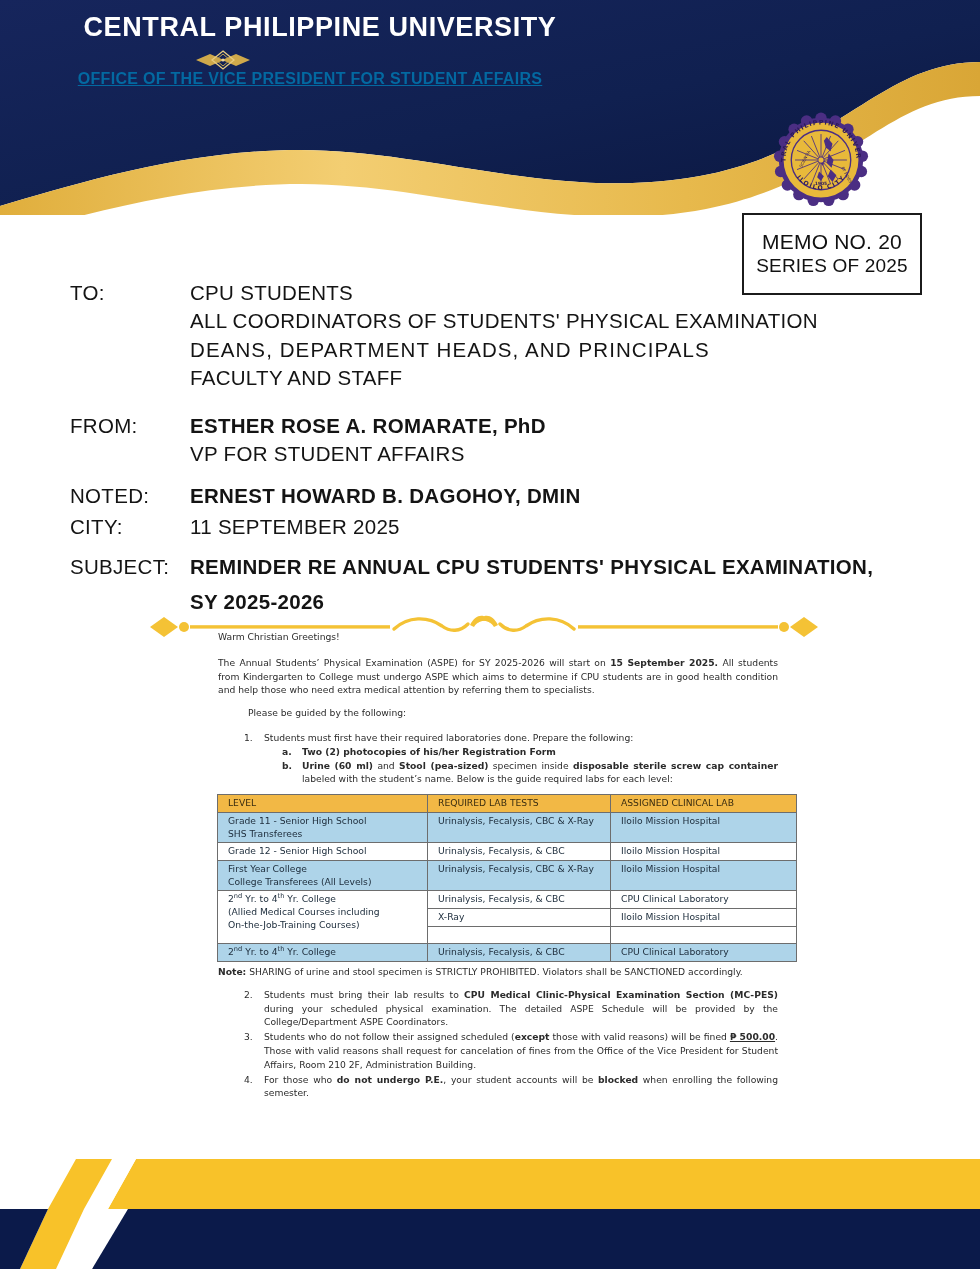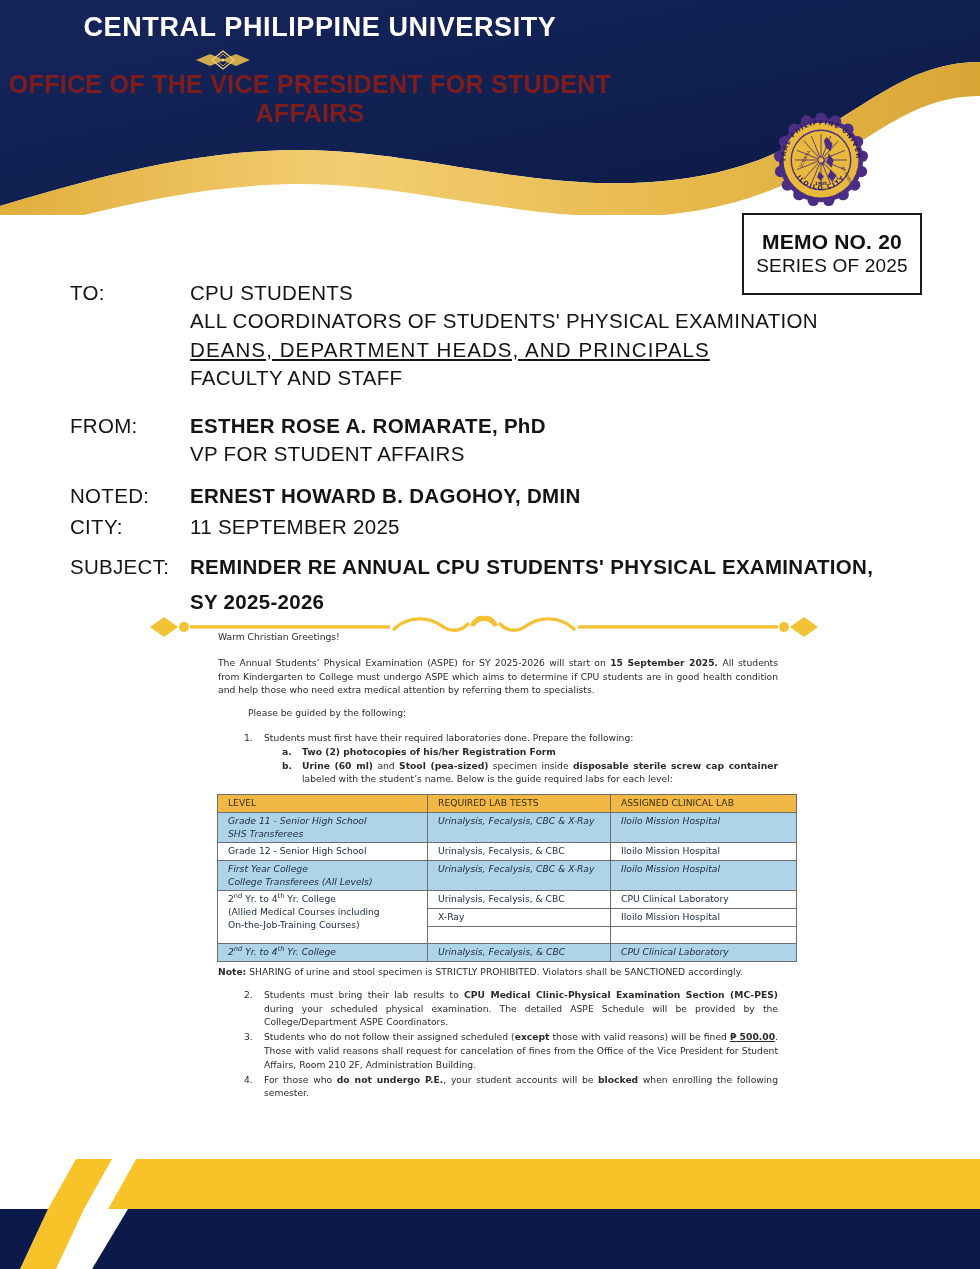--- a/index.html
+++ b/index.html
@@ -14,53 +14,53 @@
   .header-wrap { position: absolute; top: 0; left: 0; width: 980px; height: 215px; }
   .header-wrap svg { display: block; }
   .hdr-title {
     position: absolute; left: 0; top: 12px; width: 640px;
     text-align: center; color: #ffffff;
     font-size: 27px; font-weight: bold; letter-spacing: .6px;
     font-family: "Liberation Sans", sans-serif;
   }
   .hdr-sub {
     position: absolute; left: 0; top: 70px; width: 620px;
-    text-align: center; color: #7f1d1d;
-    font-size: 25px; font-weight: bold; letter-spacing: .3px;
+    text-align: center; color: #0369a1;
+    font-size: 16px; font-weight: bold; letter-spacing: .3px; text-decoration: underline;
   }
   .hdr-rule { position: absolute; left: 78px; top: 50px; width: 290px; height: 20px; }
 
   
   .seal { position: absolute; left: 773px; top: 112px; width: 96px; height: 96px; }
 
   
   .memo-box {
     position: absolute; left: 742px; top: 213px; width: 180px; height: 82px;
     border: 2px solid #1b1b1b; background: #ffffff;
     display: flex; flex-direction: column; align-items: center; justify-content: center;
     line-height: 1.18;
   }
-  .memo-no { font-size: 21px; font-weight: bold; color: #111; letter-spacing: .2px; }
+  .memo-no { font-size: 21px; font-weight: normal; color: #111; letter-spacing: .2px; }
   .memo-series { font-size: 19px; font-weight: normal; color: #111; letter-spacing: .2px; }
 
   
   .addr { position: absolute; left: 70px; top: 279px; width: 860px; color: #141414; }
   .addr-row { display: flex; align-items: center; }
   .addr-label {
     width: 120px; flex: none; font-size: 20.5px; font-weight: normal;
     letter-spacing: .3px; color: #141414;
   }
   .addr-val { font-size: 20.5px; letter-spacing: .3px; }
   .addr-val.b { font-weight: bold; }
   .addr-line { font-size: 20.5px; letter-spacing: .3px; padding-left: 120px; }
   .addr-line.b { font-weight: bold; }
   .gap-lg { height: 20px; }
   .gap-md { height: 13px; }
   .lh { line-height: 1.38; }
-  .track-wide { letter-spacing: 1.1px; text-decoration: underline; }
+  .track-wide { letter-spacing: 1.1px; }
 
   
   .ornament { position: absolute; left: 146px; top: 614px; width: 676px; height: 26px; }
 
   
   .body-doc {
     position: absolute; left: 218px; top: 630px; width: 560px;
     font-family: "DejaVu Sans", sans-serif;
     color: #2b2b2b; font-size: 9.2px; line-height: 1.5;
   }
@@ -83,21 +83,21 @@
   table.labs {
     border-collapse: collapse; width: 550px; margin: 8px 0 2px -1px;
     font-family: "DejaVu Sans", sans-serif; font-size: 9.2px;
     table-layout: fixed;
   }
   table.labs td, table.labs th {
     border: 1px solid #6d6d6d; padding: 2px 10px; text-align: left;
     color: #20303f; font-weight: normal; vertical-align: top; line-height: 1.38;
   }
   table.labs thead th { background: #F2B845; color: #3a2d10; }
-  tr.blue td { background: #AED4E9; font-style: italic; }
+  tr.blue td { background: #AED4E9; }
   tr.white td { background: #ffffff; }
   .c1 { width: 210px; } .c2 { width: 183px; } .c3 { width: 186px; margin-left: 20px; }
   sup { font-size: .72em; vertical-align: super; line-height: 0; }
 
   
   .footer-wrap { position: absolute; left: 0; bottom: 0; width: 980px; height: 112px; }
 </style>
 </head>
 <body>
 

